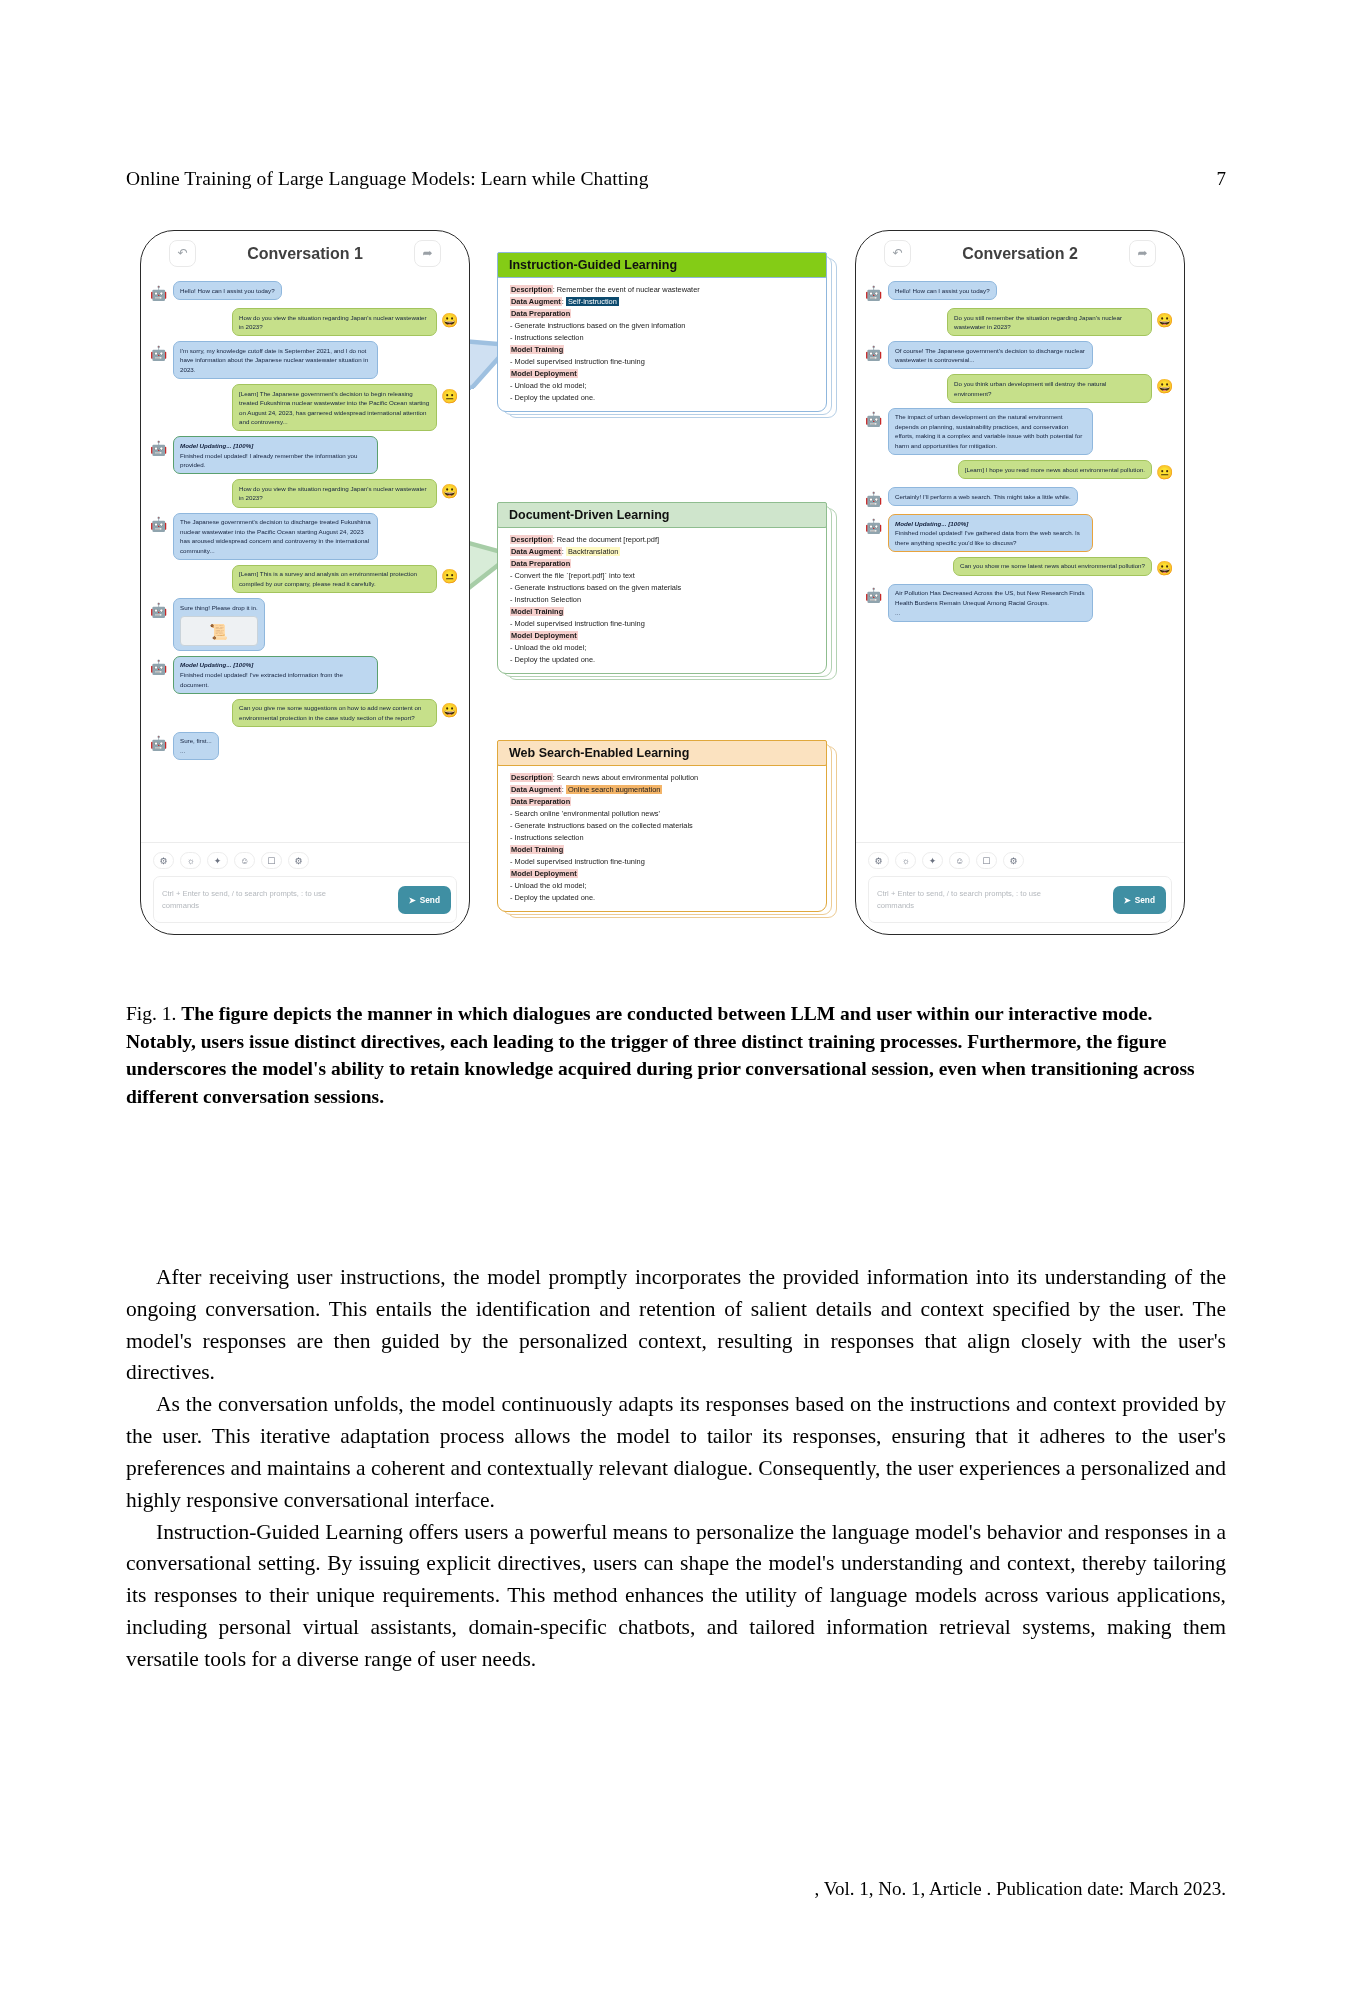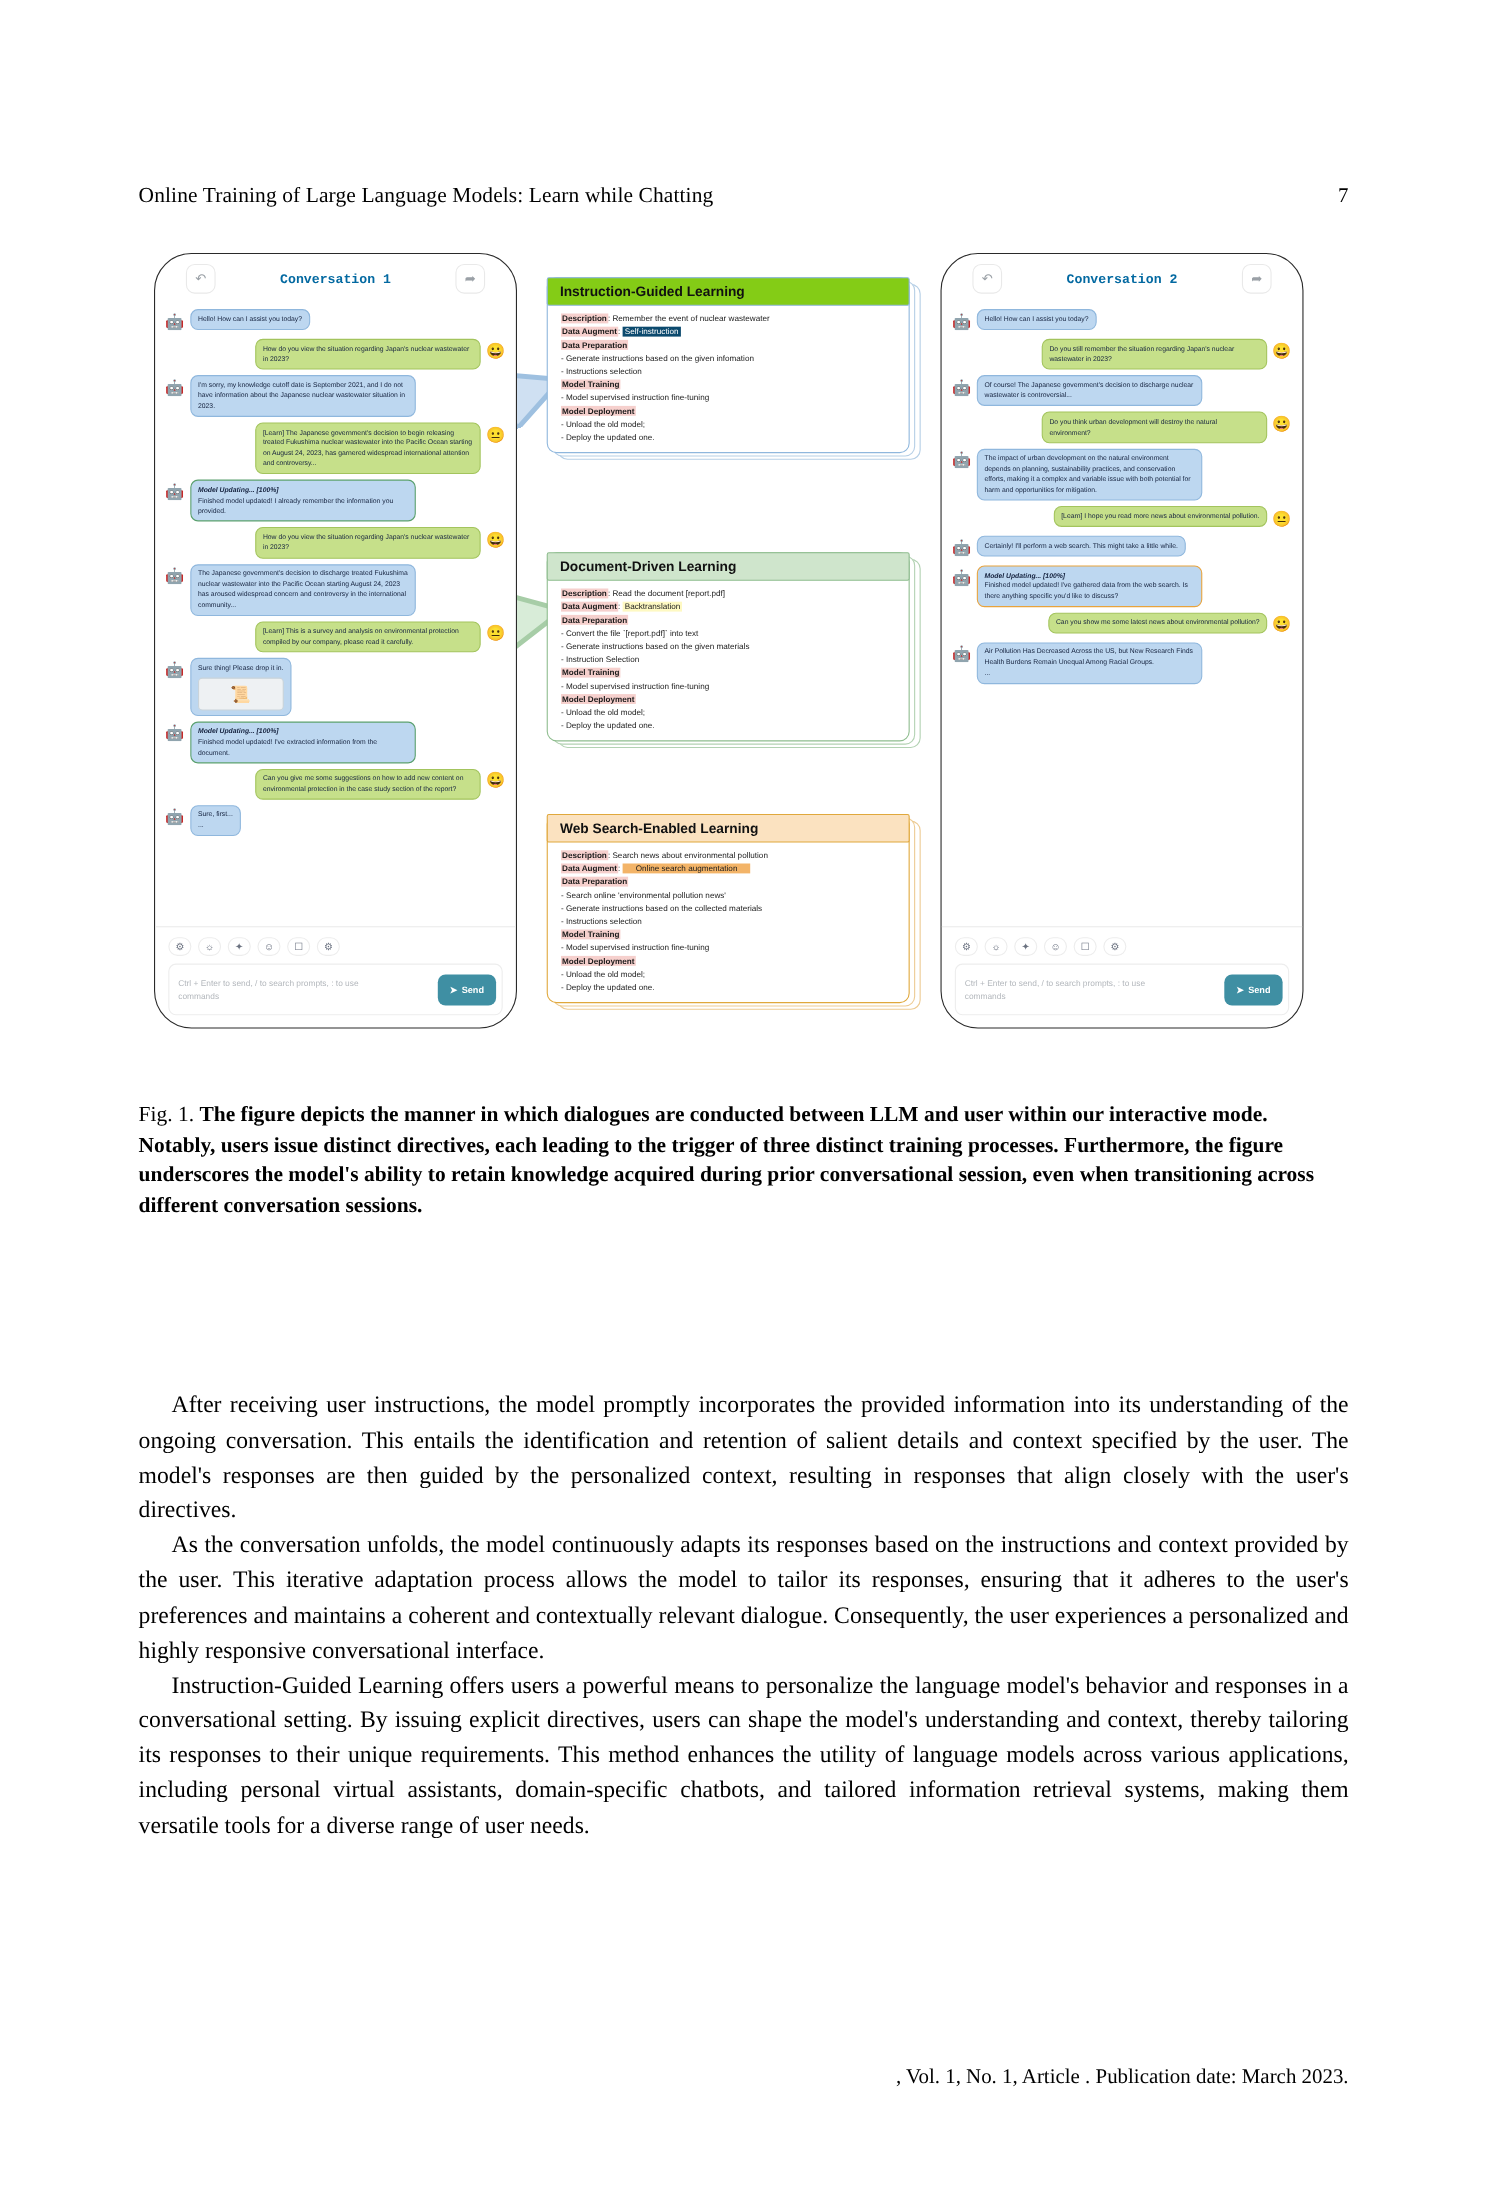--- a/index.html
+++ b/index.html
@@ -27,21 +27,21 @@
     background:#fff; border:1.6px solid #2a2a2a; border-radius:34px;
     overflow:hidden;
   }
   .phone.left  { left:0; }
   .phone.right { left:715px; }
 
   .phone-head {
     position:relative; height:46px; display:flex; align-items:center;
     justify-content:center;
   }
-  .phone-title { font-family:Liberation Mono, monospace; font-weight:bold; font-size:12px; color:#0369a1; }
+  .phone-title { font-family:Liberation Sans, sans-serif; font-weight:bold; font-size:16px; color:#404040; }
   .hbtn {
     position:absolute; top:9px; width:27px; height:27px; border-radius:8px;
     border:1px solid #e9e9e9; background:#fff;
     display:flex; align-items:center; justify-content:center;
     color:#9aa0a6; font-size:12px;
   }
   .hbtn.l { left:28px; } .hbtn.r { right:28px; }
 
   .chat { position:absolute; left:0; right:0; top:46px; bottom:0; padding:4px 9px 0 9px; }
 
@@ -106,21 +106,21 @@
     color:#111;
   }
   .card.c1 .card-title { background:#84cc16; border:1.3px solid #8fb7dd; }
   .card.c2 .card-title { background:#cfe5cc; border:1.3px solid #8fbd8f; }
   .card.c3 .card-title { background:#fbe2c0; border:1.3px solid #e0a83c; }
 
   .card .lines { padding:0 12px; font-family:"Liberation Sans", sans-serif; font-size:7.4px; line-height:1.62; color:#1a1a1a; }
   .kw { background:#f6d0cd; font-weight:bold; padding:0 1px; }
   .aug-blue   { background:#0c4a6e; color:#fff; padding:0 2px; }
   .aug-green  { background:#fef9c3; padding:0 2px; }
-  .aug-orange { background:#f3b468; padding:0 12px; }
+  .aug-orange { background:#f3b468; padding:0 2px; }
 
   
   .sheet { position:absolute; border-radius:9px; background:#fff; }
   .card.c1 .sheet { border:1.1px solid #b6cfe6; }
   .card.c2 .sheet { border:1.1px solid #b3d2b3; }
   .card.c3 .sheet { border:1.1px solid #edcb93; }
 
   
   .caption {
     position:absolute; left:126px; top:1000px; width:1100px;

